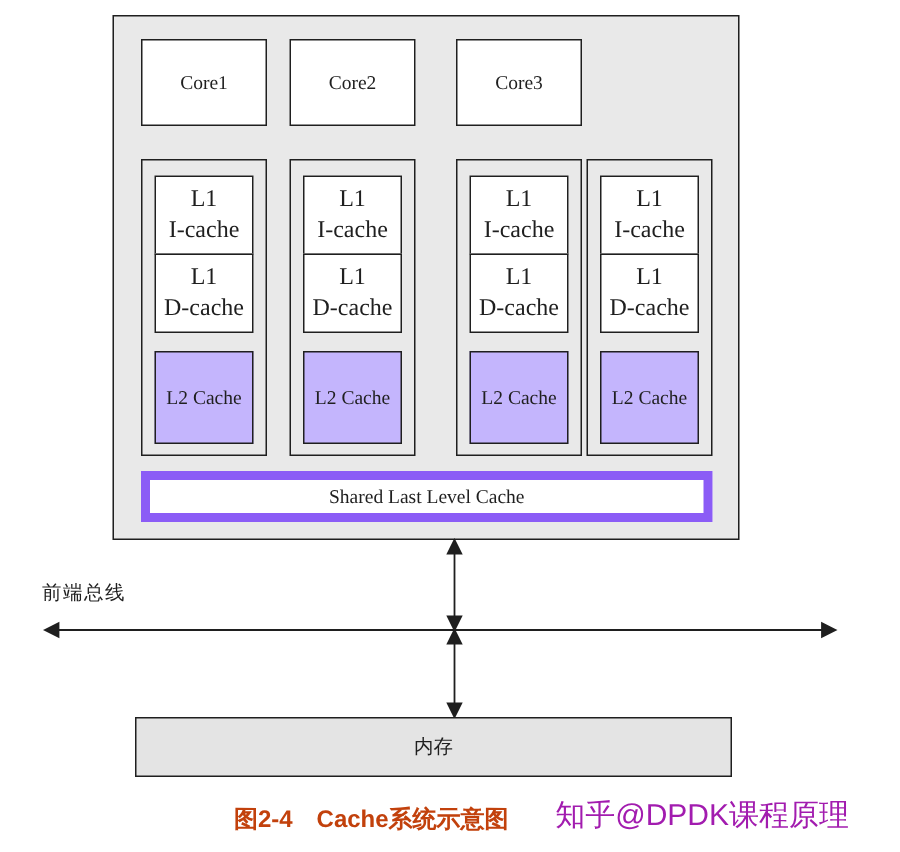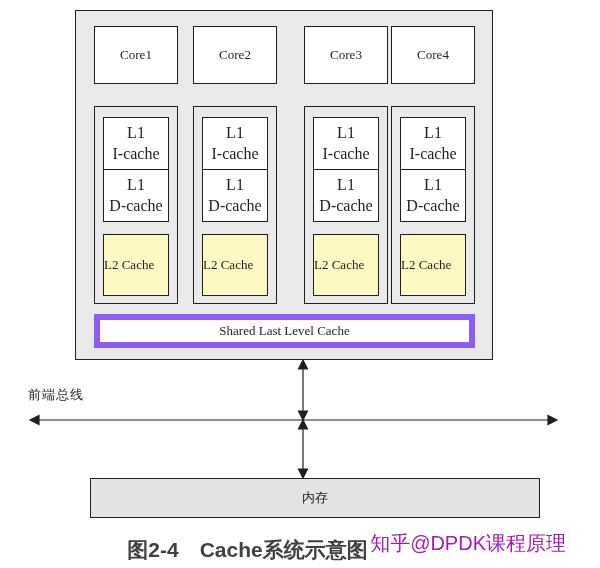--- a/index.html
+++ b/index.html
@@ -31,48 +31,48 @@
   .l1stack { position: absolute; left: 8px; top: 10px; width: 66px; }
   .l1cell {
     width: 100%; height: 53px; background: #ffffff; border: 1px solid #1f1f1f;
     display: flex; flex-direction: column; align-items: center; justify-content: center;
     font-size: 16px; line-height: 1.3; text-align: center;
   }
   .l1cell + .l1cell { margin-top: -1px; }
 
   .l2box {
     position: absolute; left: 8px; top: 127px; width: 66px; height: 62px;
-    background: #fef9c3; border: 1px solid #1f1f1f;
-    display: flex; align-items: center; font-size: 13px;
+    background: #c4b5fd; border: 1px solid #1f1f1f;
+    display: flex; align-items: center; justify-content: center; font-size: 13px;
   }
 
   .sllc {
     position: absolute; left: 18px; top: 303px; width: 381px; height: 34px;
     background: #ffffff; border: 6px solid #8b5cf6;
     display: flex; align-items: center; justify-content: center; font-size: 13px;
   }
 
   
   .arrows { position: absolute; left: 0; top: 0; pointer-events: none; }
 
   .bus-label {
     position: absolute; left: 28px; top: 386px;
     font-size: 13px; letter-spacing: 1px; text-align: center;
   }
 
   .memory {
-    position: absolute; left: 90px; top: 478px; width: 450px; height: 40px;
+    position: absolute; left: 90px; top: 478px; width: 398px; height: 40px;
     background: #e4e4e4; border: 1px solid #1f1f1f;
     display: flex; align-items: center; justify-content: center; font-size: 13px;
   }
 
   .caption {
     position: absolute; left: 85px; top: 536px; width: 325px;
     text-align: center; font-family: "Liberation Sans", sans-serif;
-    font-weight: bold; font-size: 21px; color: #404040;
+    font-weight: bold; font-size: 16px; color: #c2410c;
   }
 
   .watermark {
     position: absolute; right: 34px; top: 530px;
     font-family: "Liberation Sans", sans-serif;
     font-size: 20px; color: #a21caf;
   }
 </style>
 </head>
 <body>
@@ -82,23 +82,20 @@
   <div class="panel">
 
     <div class="core pos1">
       <span>Core1</span>
     </div>
     <div class="core pos2">
       <span>Core2</span>
     </div>
     <div class="core pos3">
       <span>Core3</span>
-    </div>
-    <div class="core pos4">
-      <span>Core4</span>
     </div>
 
     <div class="col pos1">
       <div class="l1stack">
         <div class="l1cell">
           <span>L1</span>
           <span>I-cache</span>
         </div>
         <div class="l1cell">
           <span>L1</span>

